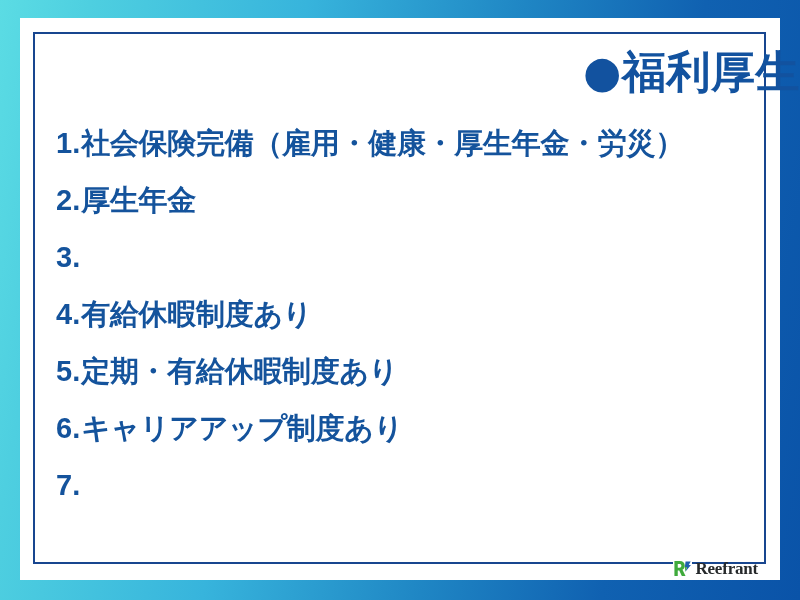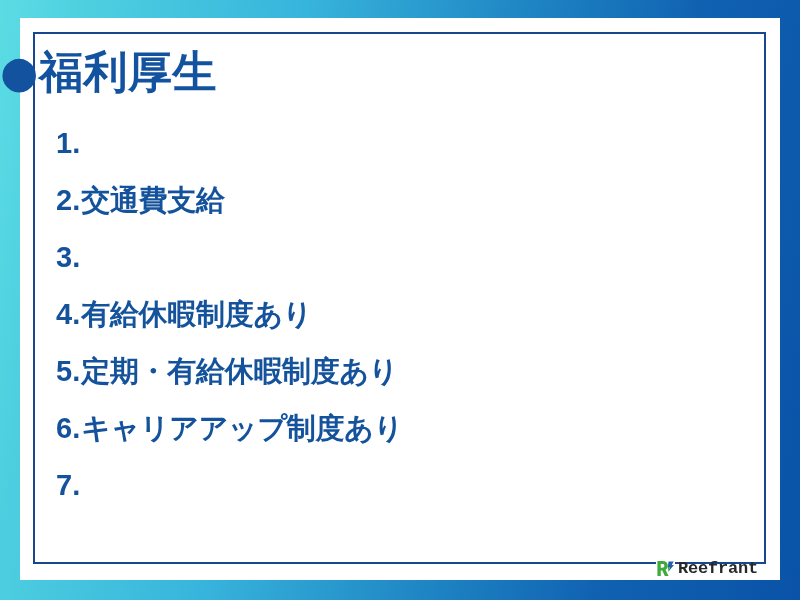--- a/index.html
+++ b/index.html
@@ -51,21 +51,21 @@
     border: 2.5px solid #18468f;
     pointer-events: none;
   }
 
   
   .title {
     position: absolute;
     left: 0;
     top: 46px;
     width: 800px;
-    text-align: left;
+    text-align: right;
     font-size: 44px;
     line-height: 52px;
     font-weight: bold;
     color: #12529f;
     letter-spacing: 0.5px;
     white-space: nowrap;
   }
 
   
   .list {
@@ -103,21 +103,21 @@
     display: flex;
     align-items: center;
     gap: 3px;
   }
   .logo-mark {
     display: block;
     width: 19px;
     height: 19px;
   }
   .logo-text {
-    font-family: Liberation Mono, monospace;
+    font-family: Liberation Serif, serif;
     font-size: 17px;
     line-height: 19px;
     font-weight: bold;
     color: #26292b;
     letter-spacing: -0.2px;
   }
 </style>
 </head>
 <body>
 
@@ -126,24 +126,25 @@
   <div class="card"></div>
   <div class="frame"></div>
 
   <div class="title">
     <span>●</span><span>福利厚生</span>
   </div>
 
   <ul class="list">
     <li class="list-item">
       <span class="item-num">1.</span>
+      <span class="item-label">社会保険完備（雇用・健康・厚生年金・労災）</span>
     </li>
     <li class="list-item">
       <span class="item-num">2.</span>
-      <span class="item-label">交通費支給</span>
+      <span class="item-label">厚生年金</span>
     </li>
     <li class="list-item">
       <span class="item-num">3.</span>
     </li>
     <li class="list-item">
       <span class="item-num">4.</span>
       <span class="item-label">有給休暇制度あり</span>
     </li>
     <li class="list-item">
       <span class="item-num">5.</span>

